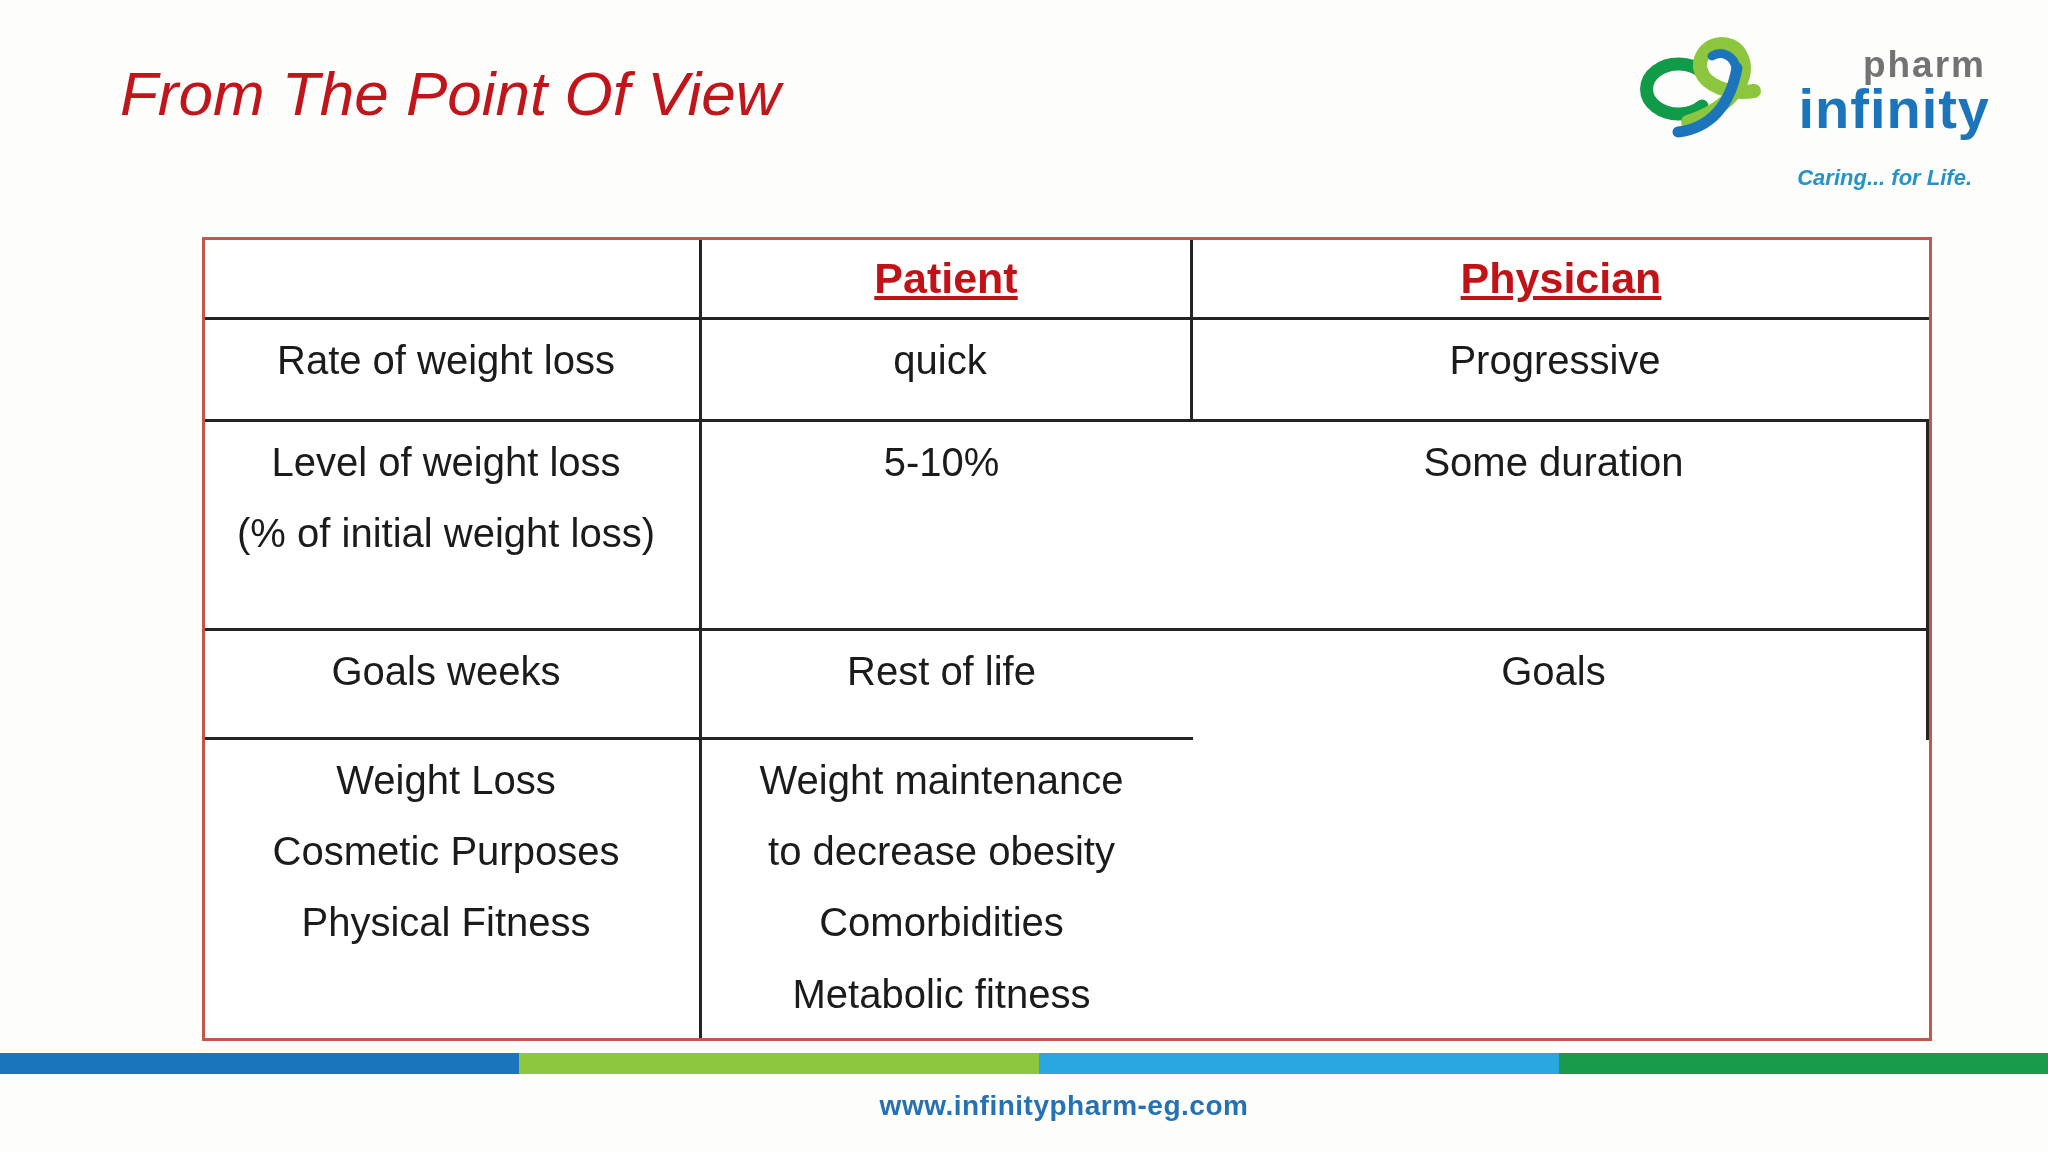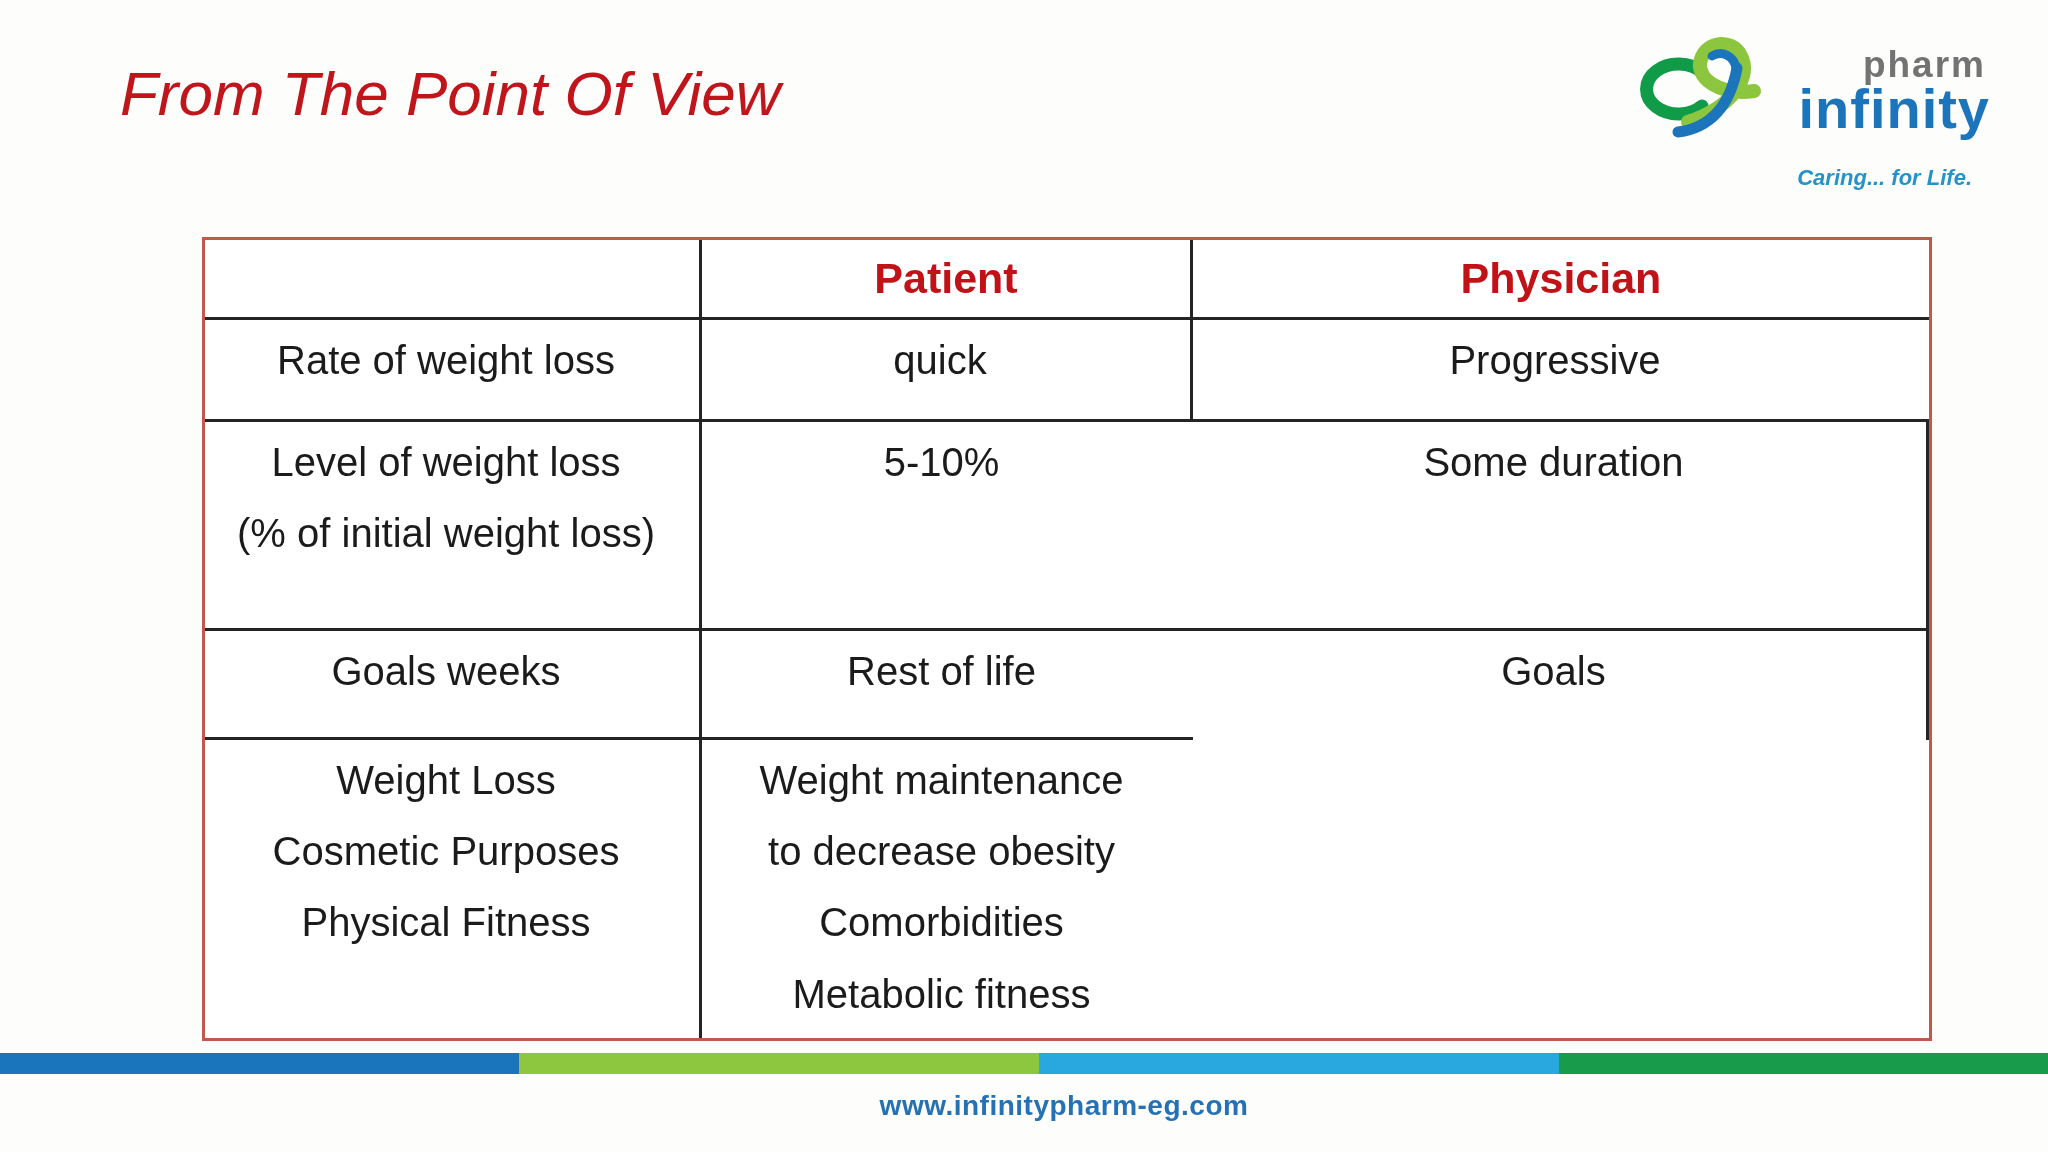--- a/index.html
+++ b/index.html
@@ -52,21 +52,21 @@
     line-height:1.78;
     padding:5px 14px 0 2px;
     white-space:pre-line;
     overflow:hidden;
   }
   .cell.c2{border-right:none;}
   .cell.r4{border-bottom:none;}
   .cell.head{
     display:flex;align-items:center;justify-content:center;
     padding:0;
-    font-size:43px;font-weight:bold;color:#c01217;line-height:1;
+    font-size:43px;font-weight:bold;color:#c01217;line-height:1;text-decoration:underline;
   }
 
   
   .bottom-bar{position:absolute;left:0;top:1053px;width:2048px;height:21px;display:flex;}
   .bottom-bar .seg{height:100%;}
   .seg-1{width:519px;background:#1b75bc;}
   .seg-2{width:520px;background:#8dc63f;}
   .seg-3{width:520px;background:#29a8df;}
   .seg-4{width:489px;background:#189b4a;}
 

